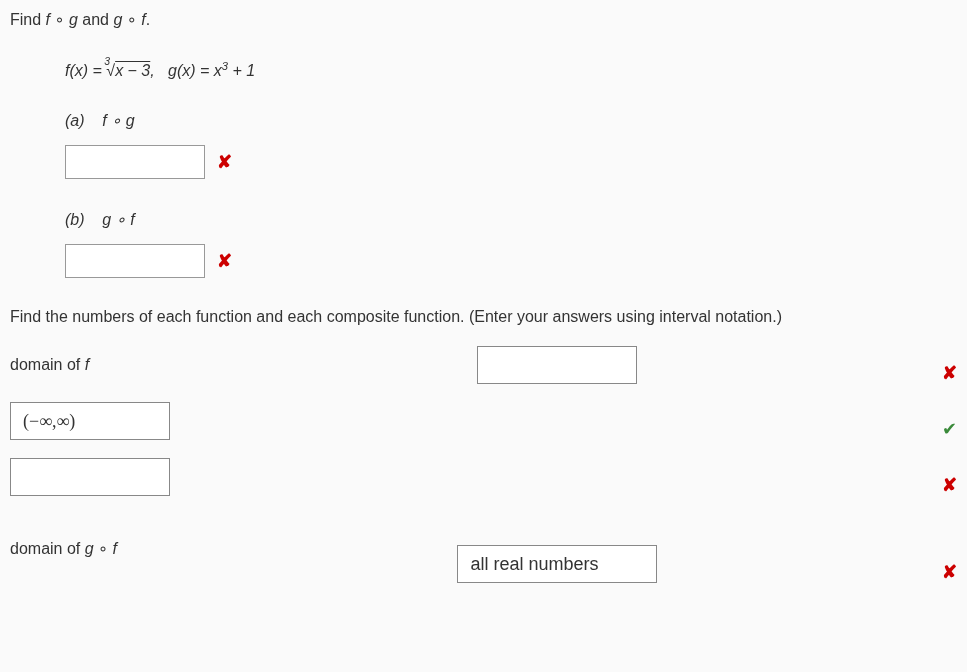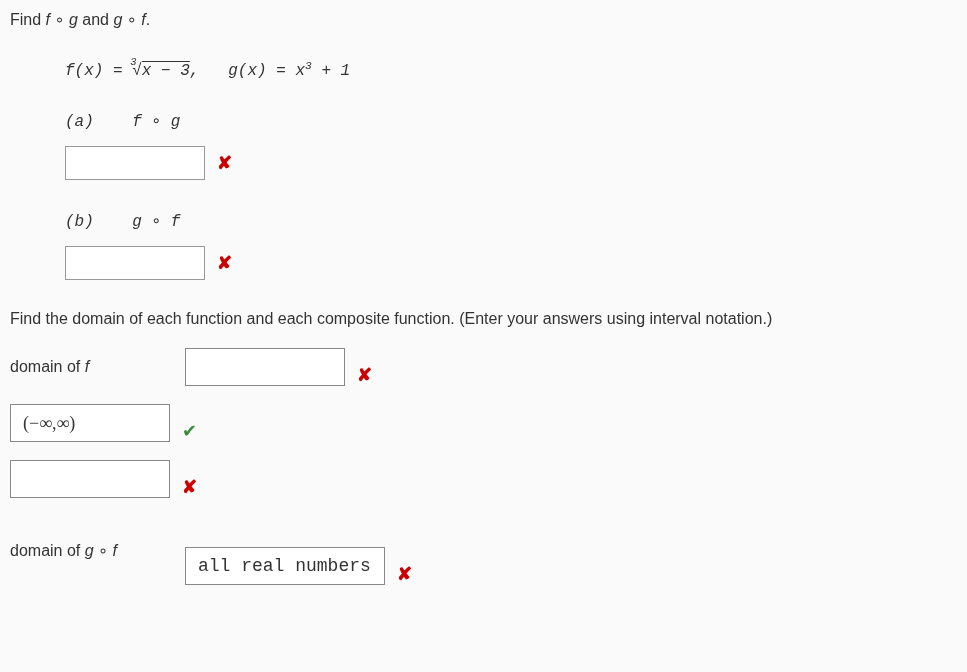--- a/index.html
+++ b/index.html
@@ -56,20 +56,21 @@
       margin-left: 12px;
     }
     .section2 {
       margin-top: 20px;
       margin-bottom: 20px;
     }
     .domain-row {
       display: flex;
       align-items: center;
       margin-bottom: 18px;
+      justify-content: space-between;
     }
     .domain-label {
       width: 175px;
     }
     .domain-input {
       border: 1px solid #888;
       background: #fff;
       min-height: 38px;
       min-width: 160px;
       padding: 6px 12px;
@@ -92,21 +93,21 @@
       left: -2px;
       font-size: 0.65em;
     }
     .overline {
       text-decoration: overline;
     }
     .italic {
       font-style: italic;
     }
     .italic-serif {
-      font-family: Liberation Mono, monospace;
+      font-family: Liberation Sans, sans-serif;
       font-style: italic;
       margin-top: 31px;
     }
   </style>
 </head>
 <body>
 
 <div class="question-text">
   Find <span class="italic">f</span> ∘ <span class="italic">g</span> and <span class="italic">g</span> ∘ <span class="italic">f</span>.
 </div>
@@ -128,21 +129,21 @@
 <div class="part">
   <div class="part-label italic-serif">
     (b)&nbsp;&nbsp;&nbsp;&nbsp;<span>g</span> ∘ <span>f</span>
   </div>
   <div class="input-row">
     <input type="text" class="input-box" value="" style="">
     <span class="icon-x">✘</span>
   </div>
 </div>
 
-<div class="section2">Find the domain of each function and each composite function. (Enter your answers using interval notation.)</div>
+<div class="section2">Find the numbers of each function and each composite function. (Enter your answers using interval notation.)</div>
 
 <div class="domain-row">
   <div class="domain-label">
     domain of <span class="italic">f</span>
   </div>
   <div class="domain-input"></div>
   <span class="icon-x" style="align-self:flex-end;">✘</span>
 </div>
 
 <div class="domain-row">

